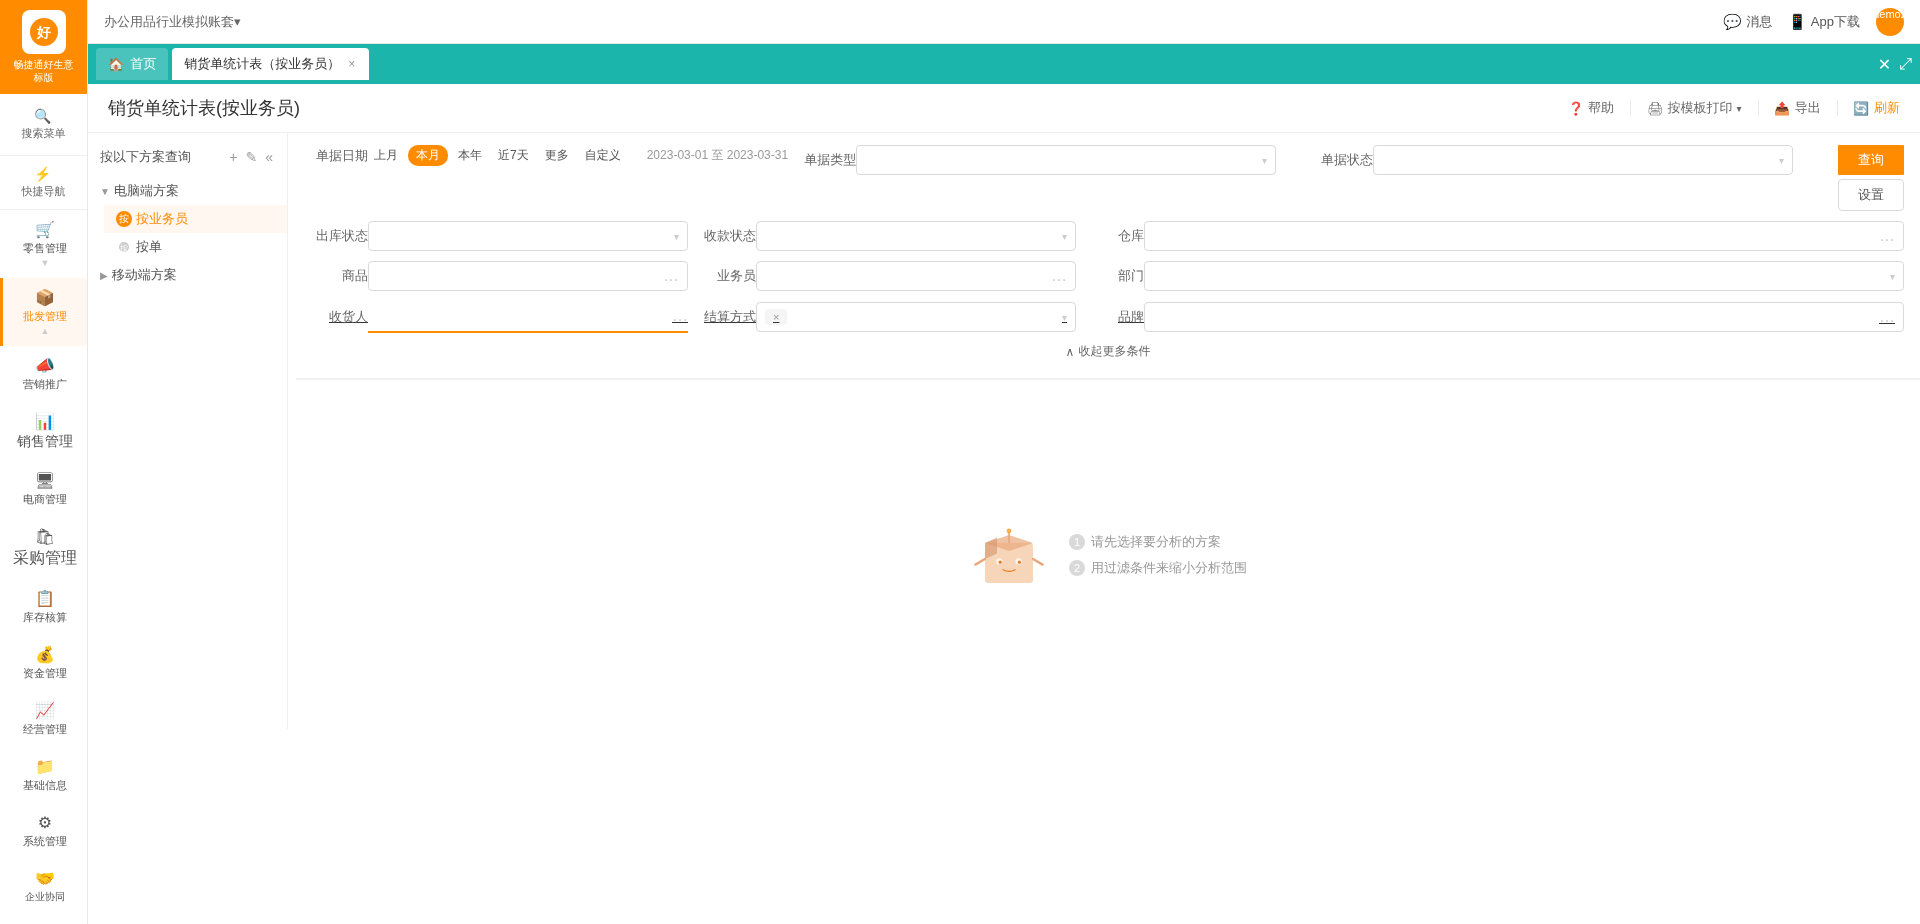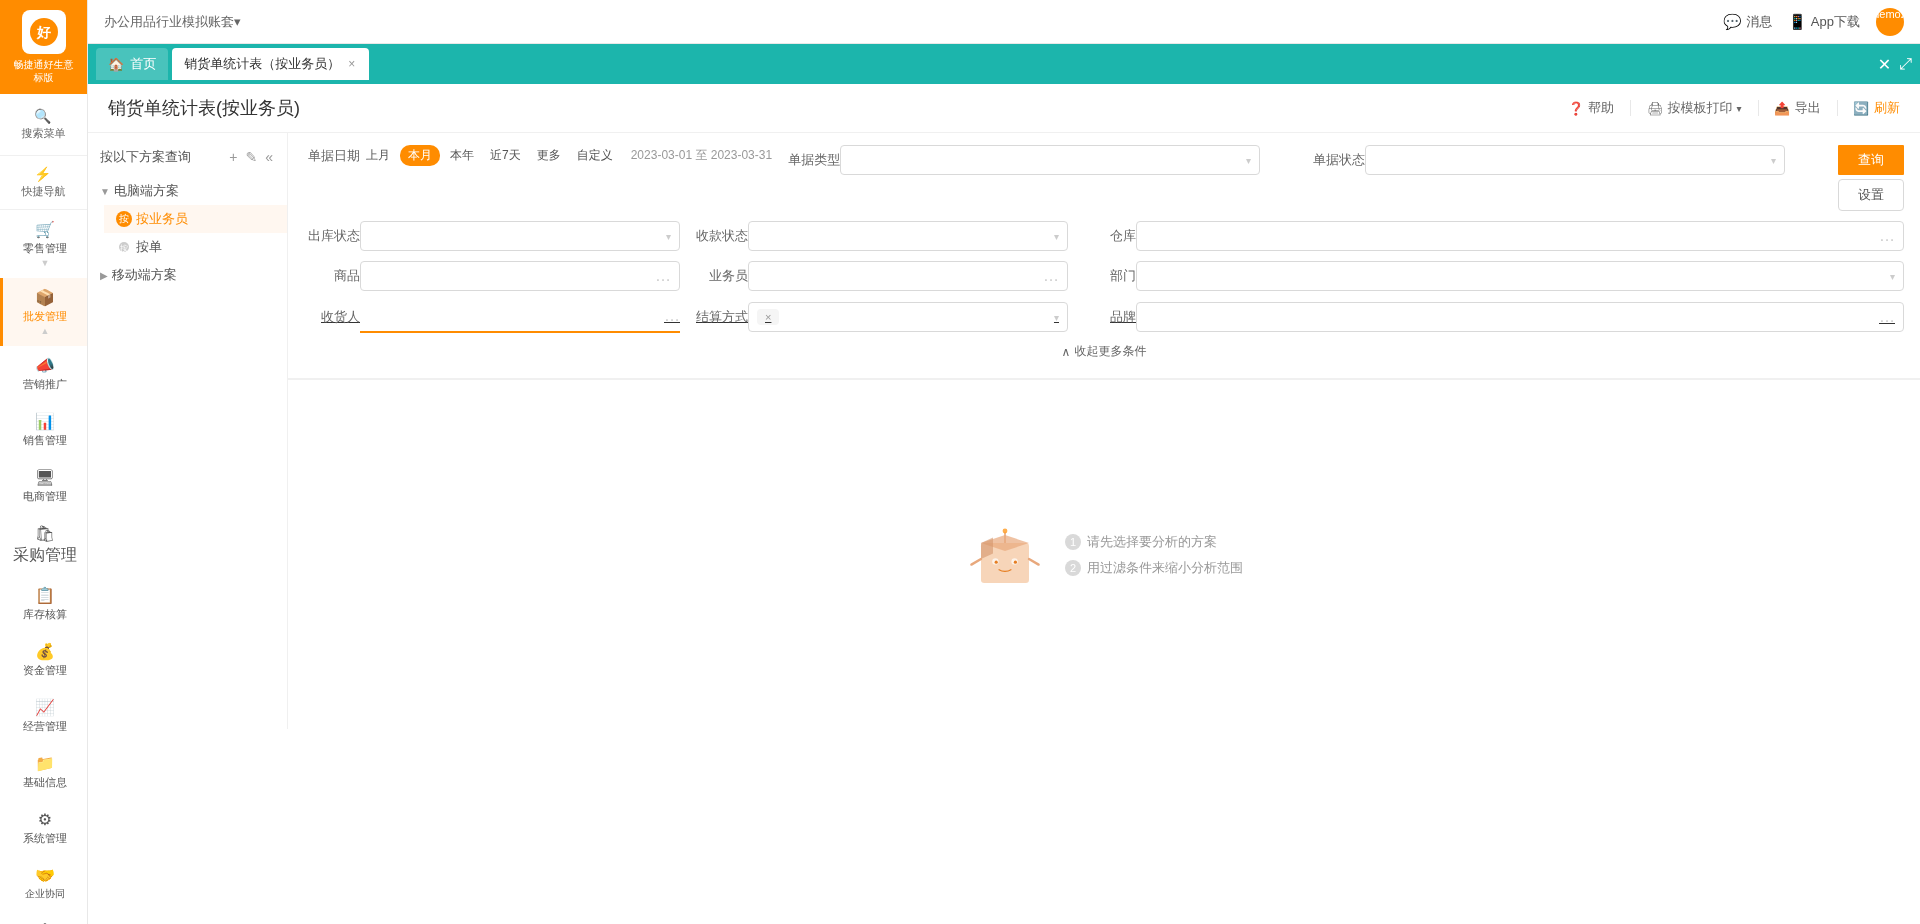--- a/index.html
+++ b/index.html
@@ -65,21 +65,21 @@
     .tree-sub-item { display: flex; align-items: center; padding: 5px 12px; cursor: pointer; font-size: 13px; color: #555; gap: 4px; }
     .tree-sub-item.selected { color: #ff8c00; background: #fff7f0; }
     .sub-dot { width: 16px; height: 16px; border-radius: 50%; background: #ff8c00; display: flex; align-items: center; justify-content: center; color: #fff; font-size: 10px; flex-shrink: 0; }
     .sub-dot-gray { width: 16px; height: 16px; display: flex; align-items: center; justify-content: center; flex-shrink: 0; }
     .filter-label { width: 56px; text-align: right; color: #666; font-size: 13px; flex-shrink: 0; }
 
     
     .date-group { display: flex; align-items: center; gap: 4px; flex: 0 0 auto; }
     .date-quick-btn { background: none; border: none; cursor: pointer; padding: 2px 6px; font-size: 12px; color: #555; border-radius: 2px; }
     .date-quick-btn.active { background: #ff8c00; color: #fff; border-radius: 10px; padding: 2px 8px; }
-    .date-range { font-size: 12px; color: #999; margin-left: 8px; }
+    .date-range { font-size: 12px; color: #999; margin-left: 16px; }
 
     
     .filter-select { flex: 1; max-width: 320px; height: 30px; border: 1px solid #d9d9d9; border-radius: 4px; padding: 0 8px; font-size: 13px; color: #333; background: #fff; cursor: pointer; display: flex; align-items: center; justify-content: space-between; }
     .filter-select-wide { flex: 1; max-width: 420px; height: 30px; border: 1px solid #d9d9d9; border-radius: 4px; padding: 0 8px; font-size: 13px; color: #333; background: #fff; cursor: pointer; display: flex; align-items: center; justify-content: space-between; }
     .filter-input { flex: 1; max-width: 320px; height: 30px; border: 0; border-bottom: 2px solid #ff8c00; padding: 0 8px; font-size: 13px; color: #333; background: transparent; }
     .filter-dots { color: #ccc; font-size: 16px; margin-left: 4px; cursor: pointer; }
     .select-down { color: #ccc; font-size: 10px; }
 
     
     .filter-tag { display: flex; align-items: center; gap: 4px; background: #f5f5f5; border-radius: 4px; padding: 2px 8px; font-size: 12px; color: #555; }
@@ -103,21 +103,21 @@
 
     .divider { width: 1px; height: 16px; background: #e8e8e8; margin: 0 4px; }
 
     
     .filter-section { padding: 12px 16px; border-bottom: 1px solid #f0f0f0; background: #fff; }
 
     .query-actions { display: flex; flex-direction: column; gap: 4px; }
 
     
     .content-area { display: flex; flex-direction: column; flex: 1; }
-    .filter-and-result { display: flex; flex: 1; }
+    .filter-and-result { display: flex; flex: 1; gap: 8px; }
   </style>
 </head>
 <body>
 
 <div class="sidebar">
   <div class="sidebar-logo">
     <div class="logo-icon">
       <svg viewBox="0 0 32 32" fill="none" xmlns="http://www.w3.org/2000/svg">
         <circle cx="16" cy="16" r="14" fill="#ff8c00"></circle>
         <text x="16" y="21" text-anchor="middle" fill="white" font-size="14" font-weight="bold">好</text>
@@ -151,21 +151,21 @@
       <span class="item-icon">📦</span>
       <span style="font-size:11px;">批发管理</span>
       <span style="font-size:9px;color:#ccc;">▲</span>
     </button>
     <button class="sidebar-menu-item">
       <span class="item-icon">📣</span>
       <span style="font-size:11px;">营销推广</span>
     </button>
     <button class="sidebar-menu-item">
       <span class="item-icon">📊</span>
-      <span style="font-size:11px;">销售管理</span>
+      <span style="font-size:14px;">销售管理</span>
     </button>
     <button class="sidebar-menu-item">
       <span class="item-icon">🖥</span>
       <span style="font-size:11px;">电商管理</span>
     </button>
     <button class="sidebar-menu-item">
       <span class="item-icon">🛍</span>
       <span style="font-size:16px;">采购管理</span>
     </button>
     <button class="sidebar-menu-item">

